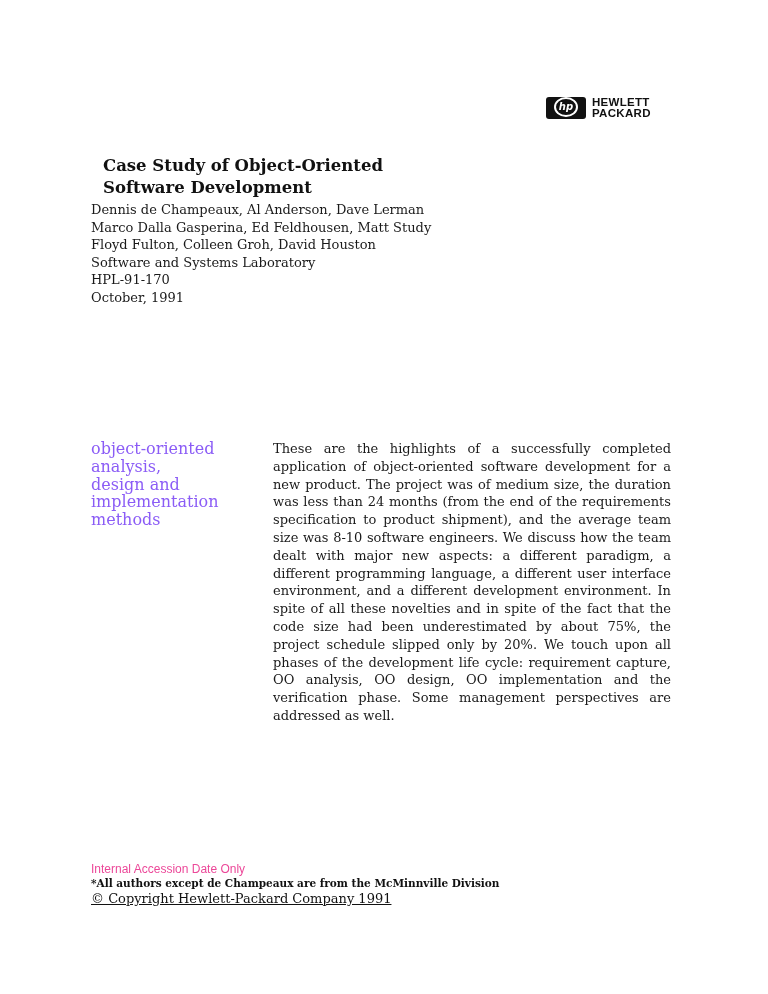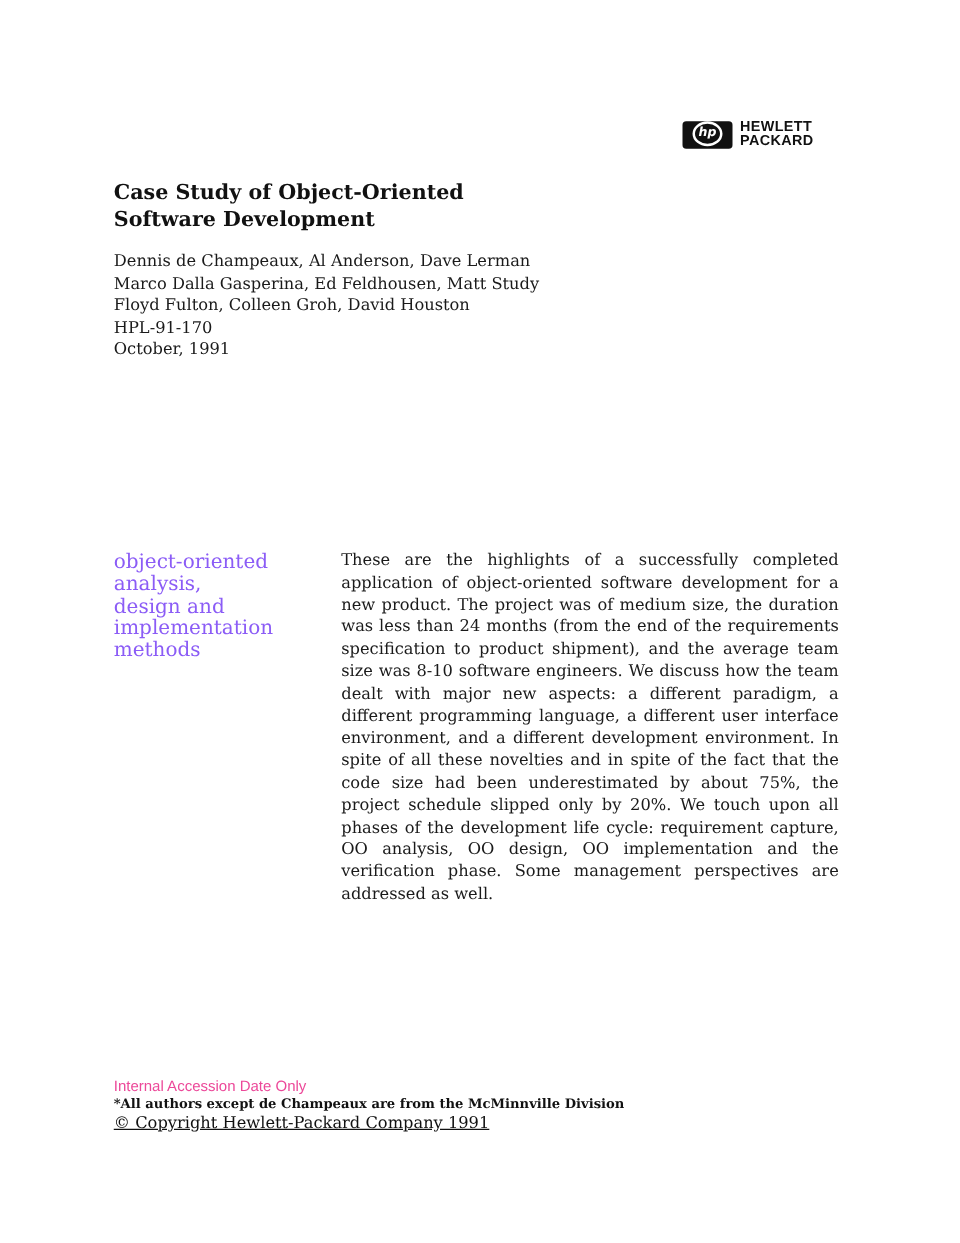--- a/index.html
+++ b/index.html
@@ -54,21 +54,21 @@
       font-weight: bold;
       font-size: 11.5px;
       line-height: 11px;
       letter-spacing: 0.3px;
       color: #111;
     }
     .title {
       position: absolute;
       left: 91px;
       top: 143px;
-      margin: 0;
+      margin: 12px;
       font-family: "DejaVu Serif", serif;
       font-weight: bold;
       font-size: 16.5px;
       line-height: 22px;
       color: #111;
     }
     .meta {
       position: absolute;
       left: 91px;
       top: 201px;
@@ -139,20 +139,21 @@
 
 <h1 class="title">
   <div>Case Study of Object-Oriented</div>
   <div>Software Development</div>
 </h1>
 
 <div class="meta">
   <div>Dennis de Champeaux, Al Anderson, Dave Lerman</div>
   <div>Marco Dalla Gasperina, Ed Feldhousen, Matt Study</div>
   <div>Floyd Fulton, Colleen Groh, David Houston</div>
+  <div>Software and Systems Laboratory</div>
   <div>HPL-91-170</div>
   <div>October, 1991</div>
 </div>
 
 <div class="keywords">
   <div>object-oriented</div>
   <div>analysis,</div>
   <div>design and</div>
   <div>implementation</div>
   <div>methods</div>

